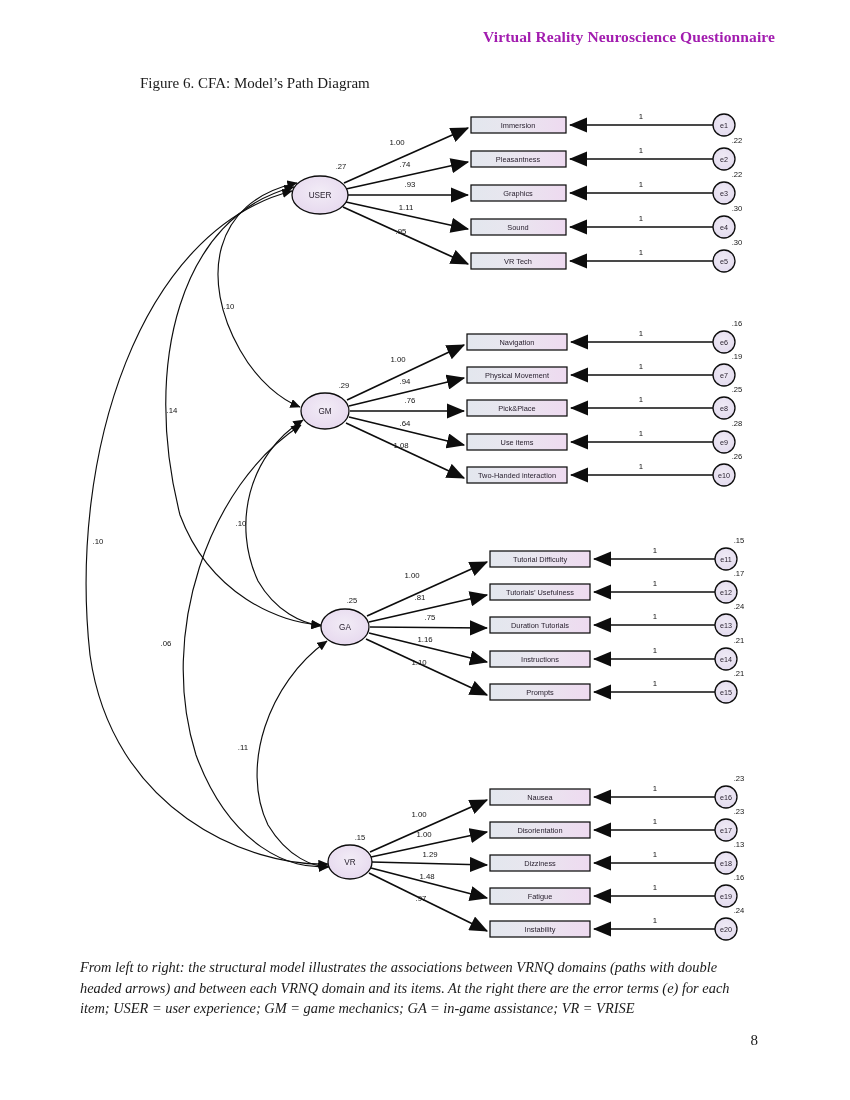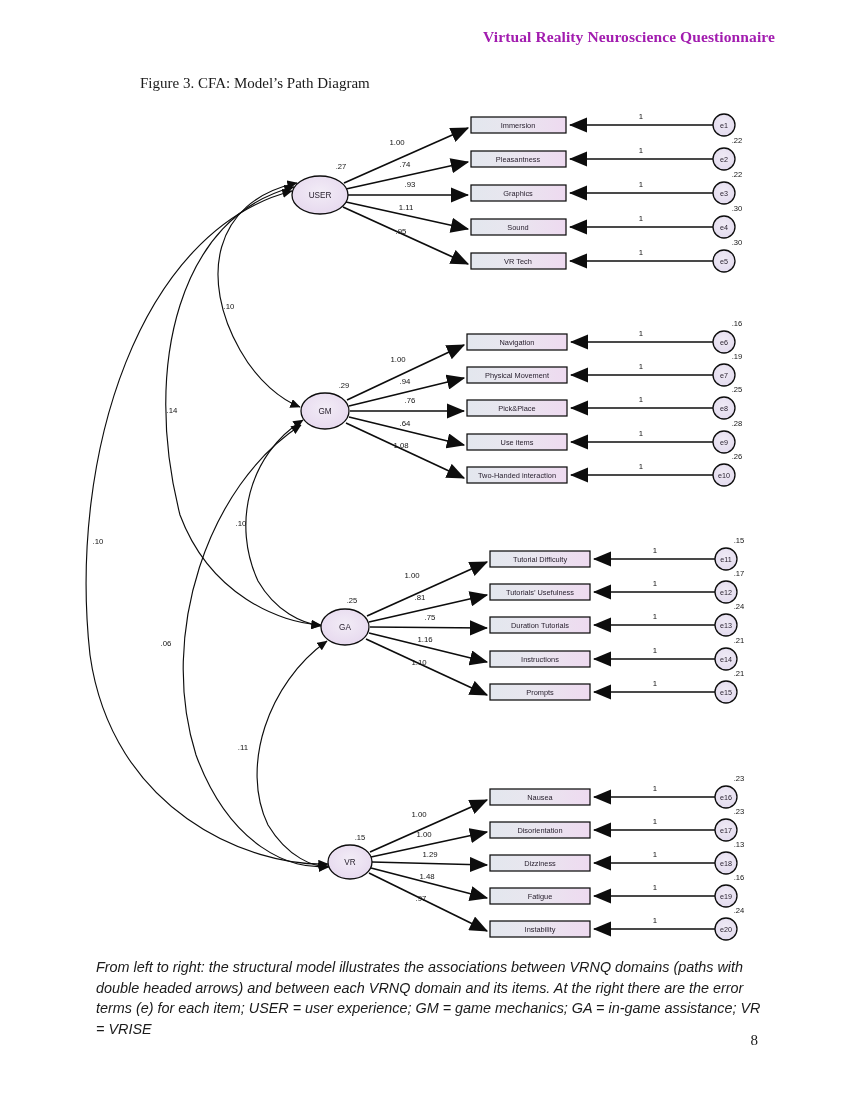--- a/index.html
+++ b/index.html
@@ -49,23 +49,23 @@
     height: 860px;
   }
   svg.diagram {
     display: block;
     width: 850px;
     height: 860px;
   }
   .caption {
     position: absolute;
     top: 957px;
-    left: 96px;
+    left: 80px;
     width: 668px;
-    font-family: Liberation Sans, sans-serif;
+    font-family: Liberation Serif, serif;
     font-style: italic;
     font-size: 14.4px;
     line-height: 20.5px;
     color: #1a1a1a;
   }
   .page-num {
     position: absolute;
     top: 1032px;
     right: 92px;
     font-family: "Liberation Serif", serif;
@@ -134,21 +134,21 @@
     stroke-width: 1.3;
   }
 </style>
 </head>
 <body>
 
 <div class="page">
 
   <div class="running-head">Virtual Reality Neuroscience Questionnaire</div>
 
-  <div class="fig-title">Figure 3. CFA: Model’s Path Diagram</div>
+  <div class="fig-title">Figure 6. CFA: Model’s Path Diagram</div>
 
   <div class="diagram-wrap">
     <svg class="diagram" viewBox="0 0 850 860" xmlns="http://www.w3.org/2000/svg">
       <defs>
         <linearGradient id="boxGrad" x1="0" y1="0" x2="1" y2="0">
           <stop offset="0%" stop-color="#e3e7ee"></stop>
           <stop offset="45%" stop-color="#e9e6ef"></stop>
           <stop offset="100%" stop-color="#eedaf0"></stop>
         </linearGradient>
         <radialGradient id="circGrad" cx="50%" cy="42%" r="62%">

